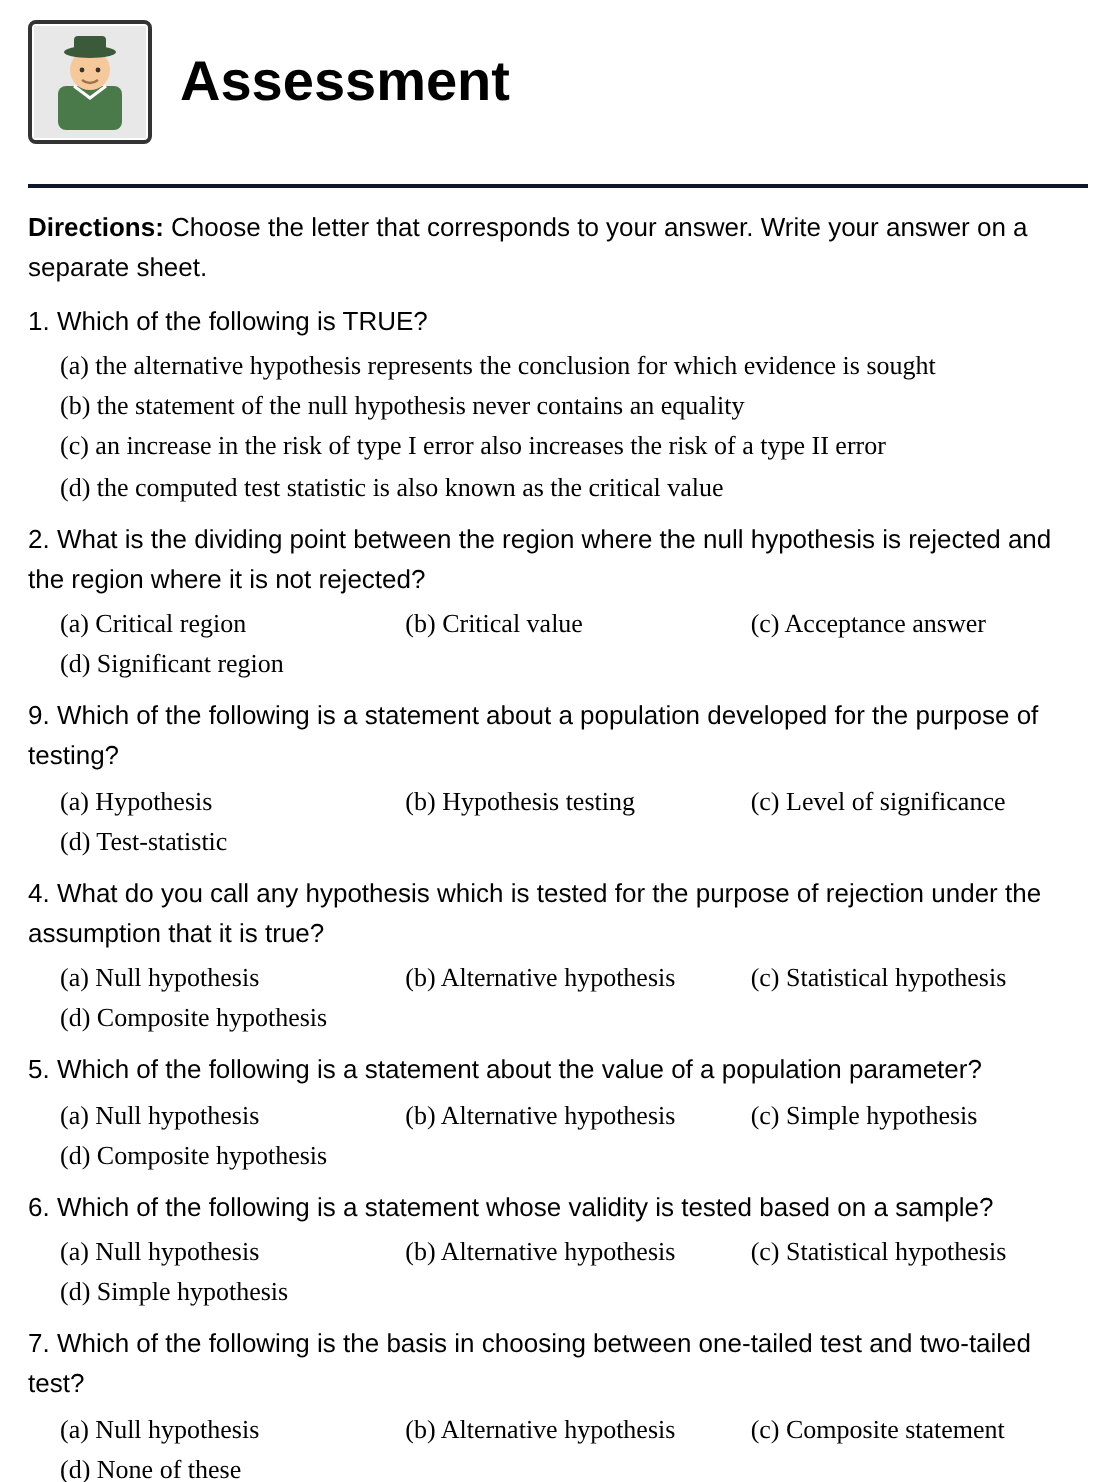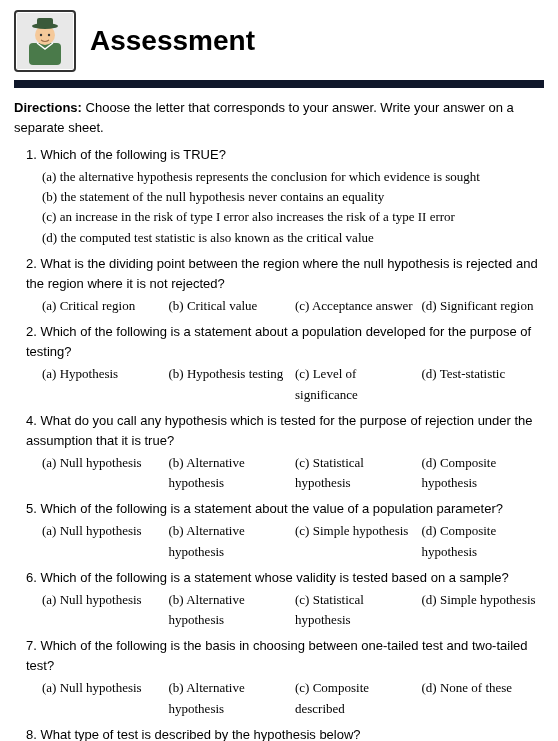--- a/index.html
+++ b/index.html
@@ -8,22 +8,22 @@
       min-height: 741px;
       background: #fff;
       font-family: Arial, sans-serif;
       font-size: 13px;
       color: #000;
       padding: 10px 14px;
     }
     .header {
       display: flex;
       align-items: center;
-      border-bottom: 8px solid #0f172a;
-      padding-bottom: 8px;
+      border-bottom: 2px solid #0f172a;
+      padding-bottom: 20px;
       margin-bottom: 10px;
     }
     .avatar-box {
       width: 62px;
       height: 62px;
       border: 2px solid #333;
       border-radius: 4px;
       overflow: hidden;
       display: flex;
       align-items: center;
@@ -36,25 +36,25 @@
       font-size: 28px;
       font-weight: bold;
       color: #000;
     }
     .directions {
       margin-bottom: 8px;
       line-height: 1.5;
     }
     .directions b { font-weight: bold; }
     .questions { line-height: 1.55; }
-    .question-block { margin-bottom: 6px; margin-left: 12px; }
+    .question-block { margin-bottom: 6px; }
     .question-text { font-size: 13px; margin-bottom: 2px; }
     .options-grid {
       display: grid;
-      grid-template-columns: 1fr 1fr 1fr 1fr;
+      grid-template-columns: 1fr 1fr 1fr;
       gap: 0 4px;
       padding-left: 16px;
     }
     .option { font-size: 13px; font-family: Liberation Serif, serif; }
     .options-single { padding-left: 16px; }
   </style>
 </head>
 <body>
 
 <div class="header">
@@ -100,21 +100,21 @@
     <div class="question-block">
       <div class="question-text">2. What is the dividing point between the region where the null hypothesis is rejected and the region where it is not rejected?</div>
       <div class="options-grid">
         <div class="option">(a) Critical region</div>
         <div class="option">(b) Critical value</div>
         <div class="option">(c) Acceptance answer</div>
         <div class="option">(d) Significant region</div>
       </div>
     </div>
     <div class="question-block">
-      <div class="question-text">2. Which of the following is a statement about a population developed for the purpose of testing?</div>
+      <div class="question-text">9. Which of the following is a statement about a population developed for the purpose of testing?</div>
       <div class="options-grid">
         <div class="option">(a) Hypothesis</div>
         <div class="option">(b) Hypothesis testing</div>
         <div class="option">(c) Level of significance</div>
         <div class="option">(d) Test-statistic</div>
       </div>
     </div>
     <div class="question-block">
       <div class="question-text">4. What do you call any hypothesis which is tested for the purpose of rejection under the assumption that it is true?</div>
       <div class="options-grid">
@@ -140,20 +140,20 @@
         <div class="option">(b) Alternative hypothesis</div>
         <div class="option">(c) Statistical hypothesis</div>
         <div class="option">(d) Simple hypothesis</div>
       </div>
     </div>
     <div class="question-block">
       <div class="question-text">7. Which of the following is the basis in choosing between one-tailed test and two-tailed test?</div>
       <div class="options-grid">
         <div class="option">(a) Null hypothesis</div>
         <div class="option">(b) Alternative hypothesis</div>
-        <div class="option">(c) Composite described</div>
+        <div class="option">(c) Composite statement</div>
         <div class="option">(d) None of these</div>
       </div>
     </div>
     <div class="question-block">
       <div class="question-text">8. What type of test is described by the hypothesis below?</div>
     </div>
   </div>
 
 </body></html>

